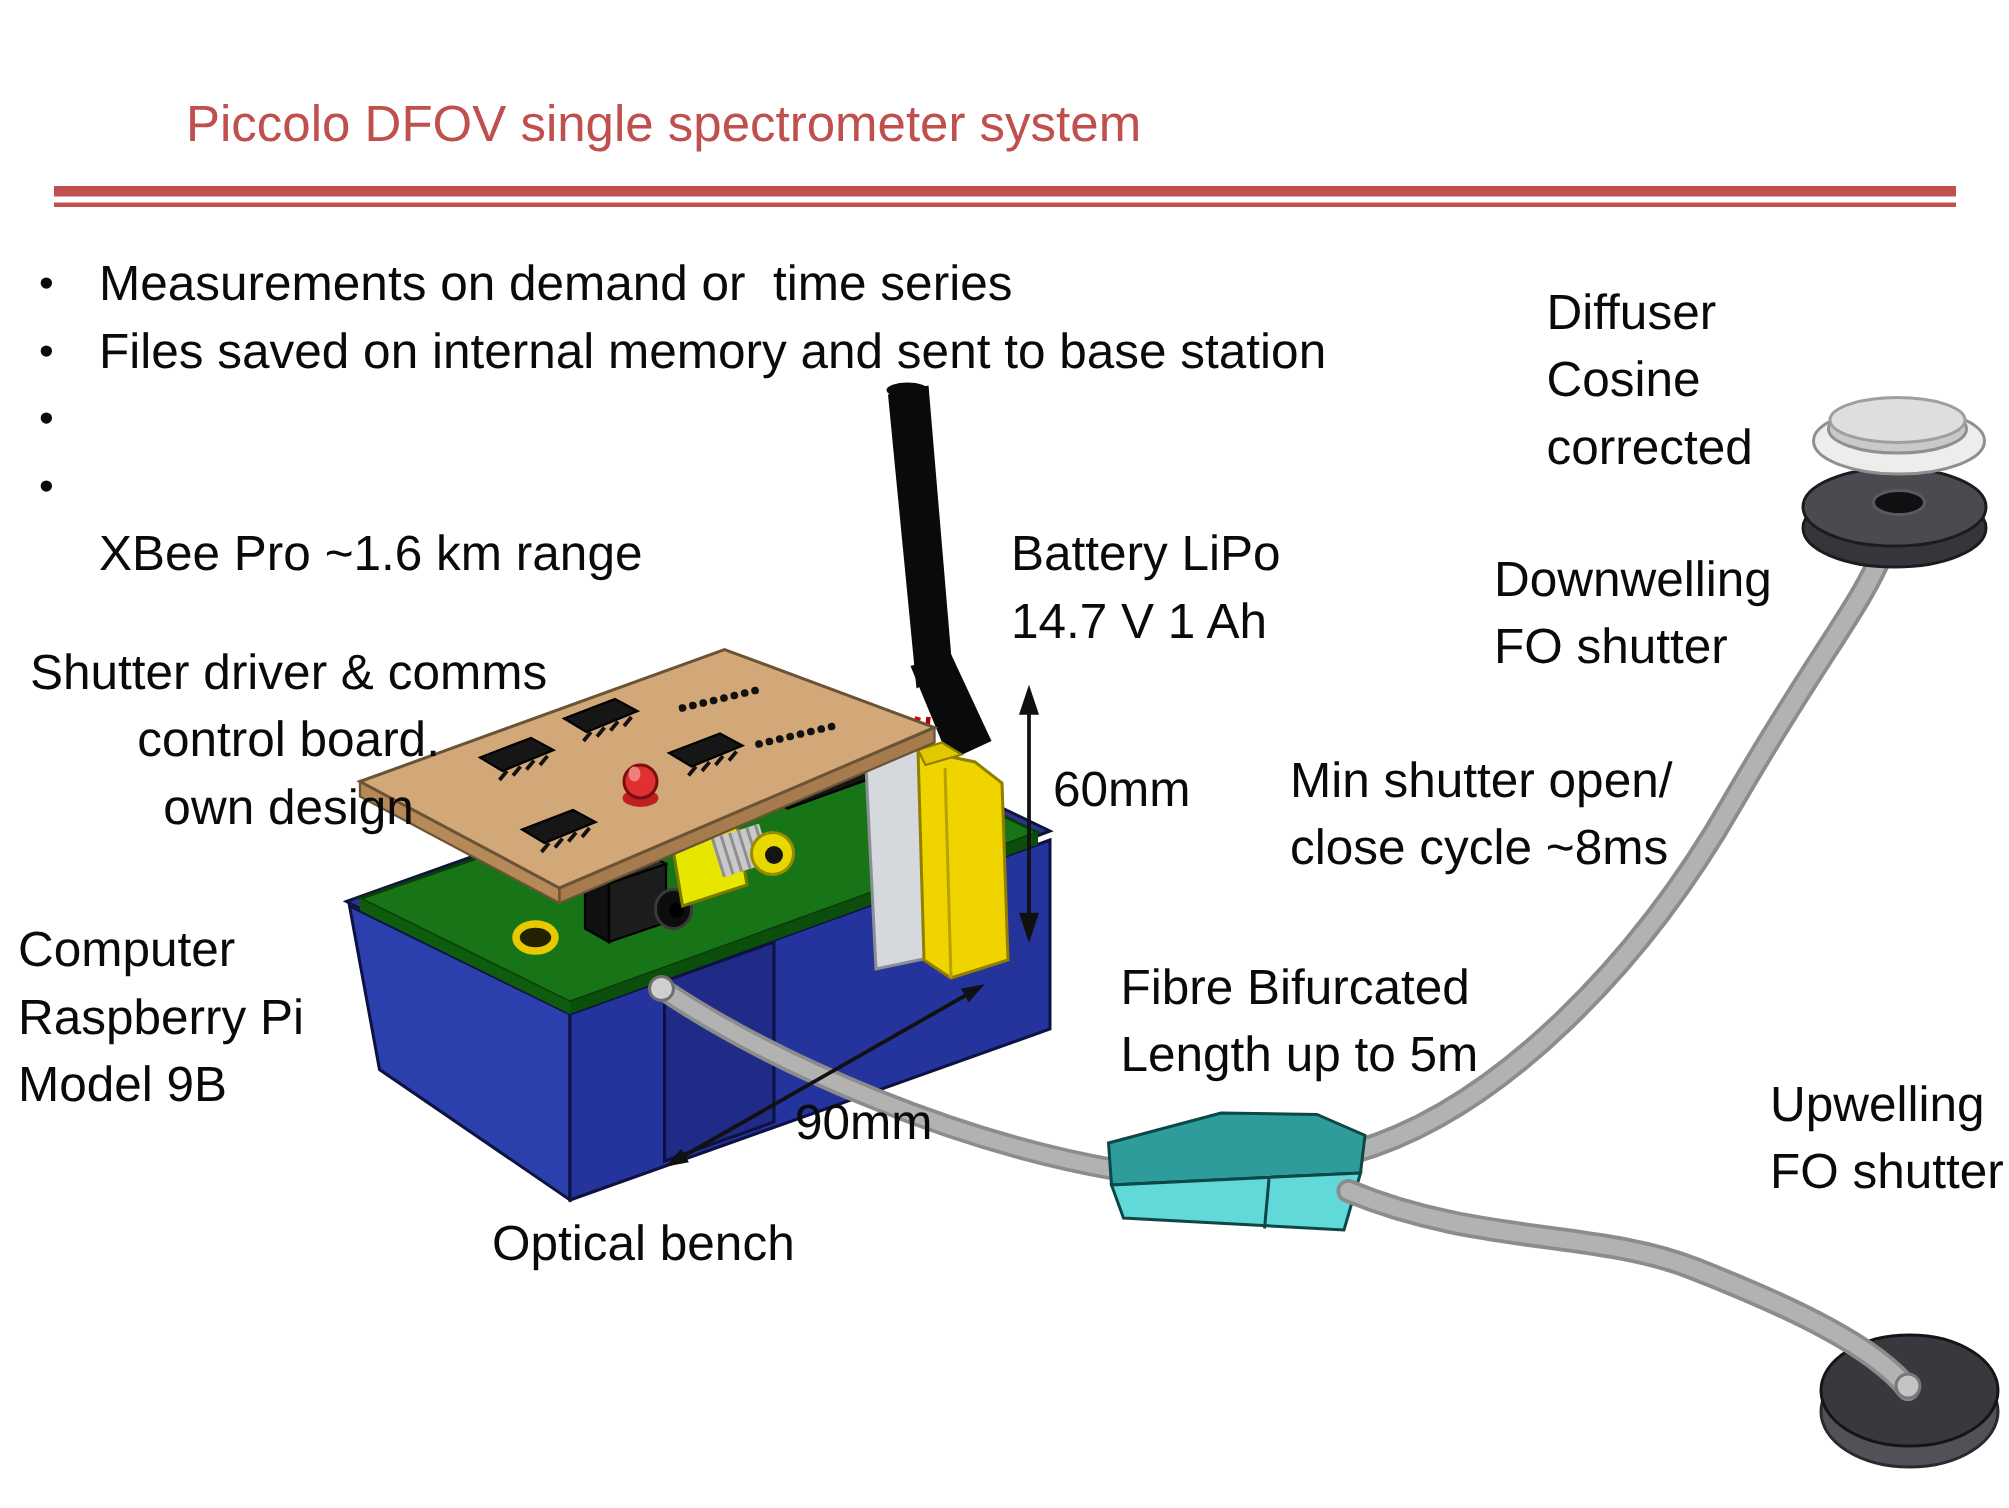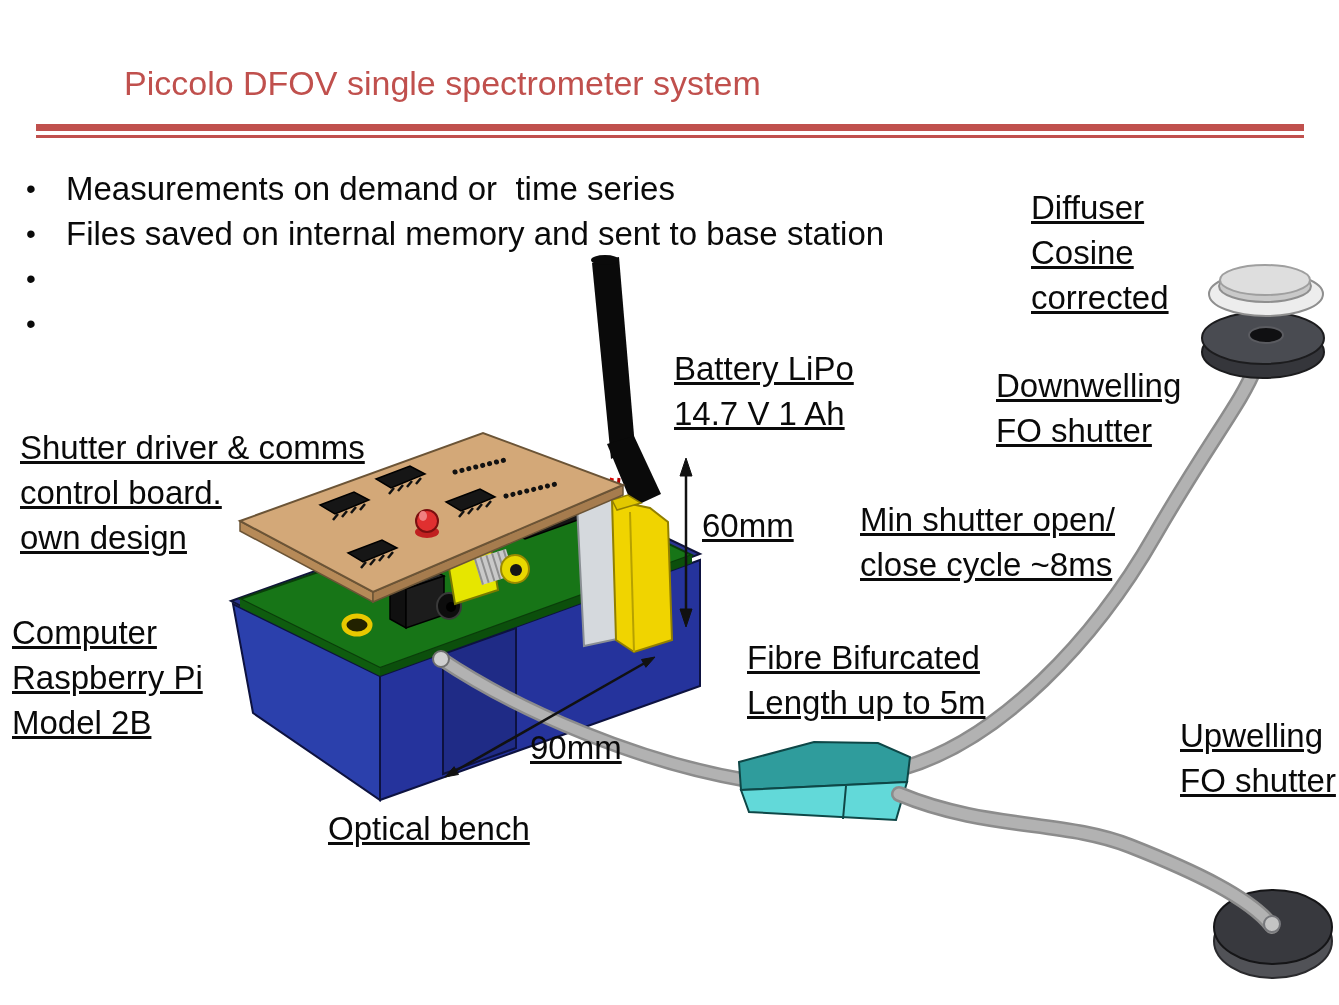--- a/index.html
+++ b/index.html
@@ -23,21 +23,20 @@
   .rule{left:36px;width:1268px;background:var(--title-red);}
   .rule-thick{top:124px;height:7px;}
   .rule-thin{top:135px;height:3px;}
   .bullets{left:22px;top:166px;font-size:33px;line-height:45px;}
   .b-row{display:flex;}
   .b-dot{width:40px;flex:0 0 40px;text-align:left;padding-left:4px;font-size:28px;}
   .b-text{white-space:pre;}
   .label{
     font-size:33px;line-height:45px;white-space:pre-line;
     color:var(--text-black);
-    text-decoration:underline;
   }
   svg{position:absolute;left:0;top:0;}
 </style>
 </head>
 <body>
 
 <svg width="1339" height="1005" viewBox="0 0 1339 1005">
 
   <g>
     <polygon points="231,601 556,485 700,554 378,676" fill="#2B3590" stroke="#10143a" stroke-width="2"></polygon>
@@ -179,28 +178,32 @@
   <div class="b-row">
     <span class="b-dot">•</span>
     <span class="b-text">Files saved on internal memory and sent to base station</span>
   </div>
   <div class="b-row">
     <span class="b-dot">•</span>
   </div>
   <div class="b-row">
     <span class="b-dot">•</span>
   </div>
+  <div class="b-row">
+    <span class="b-dot"></span>
+    <span class="b-text">XBee Pro ~1.6 km range</span>
+  </div>
 </div>
 
-<div class="abs label" style="left:20px;top:425px;">Shutter driver &amp; comms
+<div class="abs label" style="left:20px;top:425px;text-align:center;">Shutter driver &amp; comms
 control board.
 own design</div>
 <div class="abs label" style="left:12px;top:610px;">Computer
 Raspberry Pi
-Model 2B</div>
+Model 9B</div>
 <div class="abs label" style="left:674px;top:346px;">Battery LiPo
 14.7 V 1 Ah</div>
 <div class="abs label" style="left:1031px;top:185px;">Diffuser
 Cosine
 corrected</div>
 <div class="abs label" style="left:996px;top:363px;">Downwelling
 FO shutter</div>
 <div class="abs label" style="left:860px;top:497px;">Min shutter open/
 close cycle ~8ms</div>
 <div class="abs label" style="left:747px;top:635px;">Fibre Bifurcated

